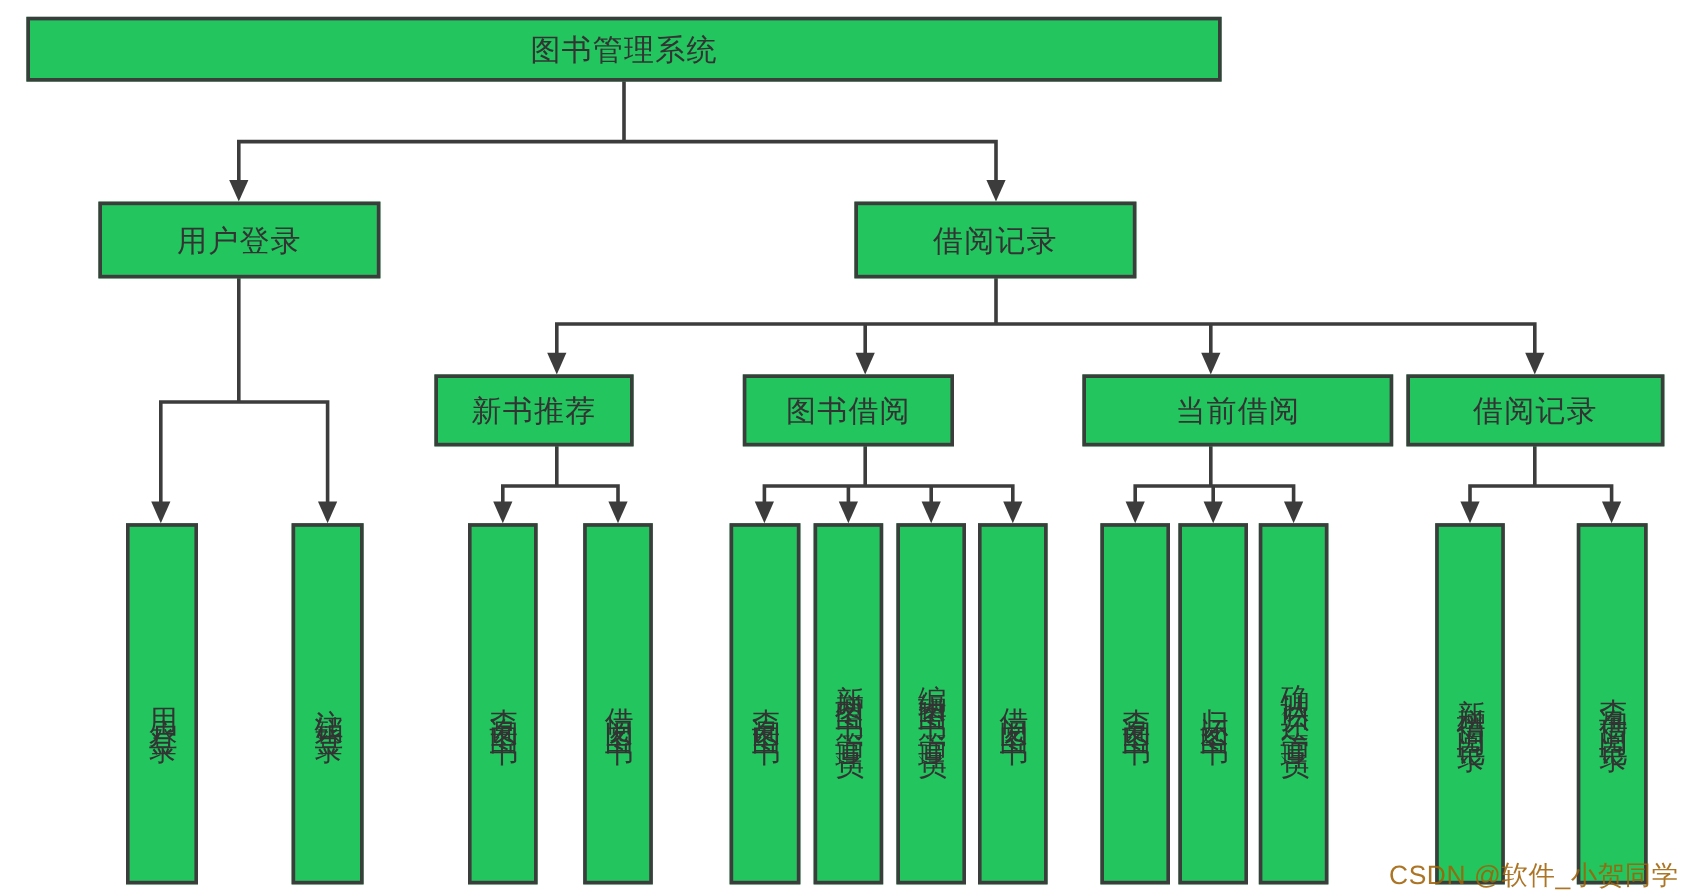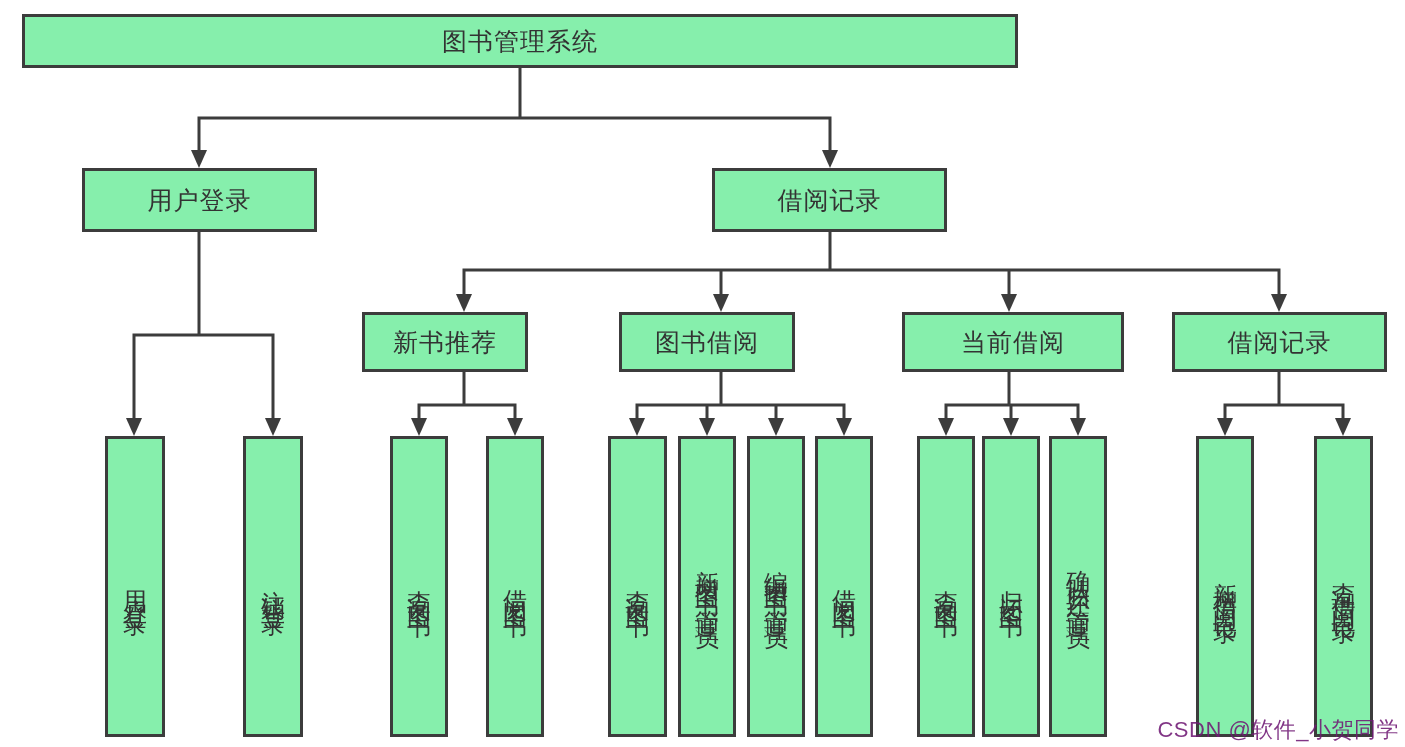--- a/index.html
+++ b/index.html
@@ -22,21 +22,21 @@
     left: 0;
     top: 0;
     width: 1405px;
     height: 747px;
     pointer-events: none;
   }
   .box {
     position: absolute;
     box-sizing: border-box;
     border: 3px solid #3c3c3c;
-    background: #86efac;
+    background: #22c55e;
     display: flex;
     align-items: center;
     justify-content: center;
     color: #333333;
   }
   .hbox {
     font-size: 25px;
     letter-spacing: 1px;
   }
   .leaf {
@@ -48,21 +48,21 @@
     font-size: 24px;
     letter-spacing: 8px;
     color: #333333;
     white-space: nowrap;
   }
   .watermark {
     position: absolute;
     right: 6px;
     bottom: 2px;
     font-size: 22px;
-    color: #701a75;
+    color: #a16207;
     opacity: 0.88;
     letter-spacing: 0.5px;
     z-index: 10;
   }
 </style>
 </head>
 <body>
 
 <div class="stage">
 
@@ -107,21 +107,21 @@
     </g>
   </svg>
 
   <div class="box hbox" style="left:22px;top:14px;width:996px;height:54px">图书管理系统</div>
 
   <div class="box hbox" style="left:82px;top:168px;width:235px;height:64px">用户登录</div>
   <div class="box hbox" style="left:712px;top:168px;width:235px;height:64px">借阅记录</div>
 
   <div class="box hbox" style="left:362px;top:312px;width:166px;height:60px">新书推荐</div>
   <div class="box hbox" style="left:619px;top:312px;width:176px;height:60px">图书借阅</div>
-  <div class="box hbox" style="left:902px;top:312px;width:222px;height:60px">当前借阅</div>
+  <div class="box hbox" style="left:902px;top:312px;width:259px;height:60px">当前借阅</div>
   <div class="box hbox" style="left:1172px;top:312px;width:215px;height:60px">借阅记录</div>
 
   <div class="box leaf" style="left:105px;top:436px;width:60px;height:301px">
     <span class="vtext">用户登录</span>
   </div>
   <div class="box leaf" style="left:243px;top:436px;width:60px;height:301px">
     <span class="vtext">注销登录</span>
   </div>
 
   <div class="box leaf" style="left:390px;top:436px;width:58px;height:301px">

